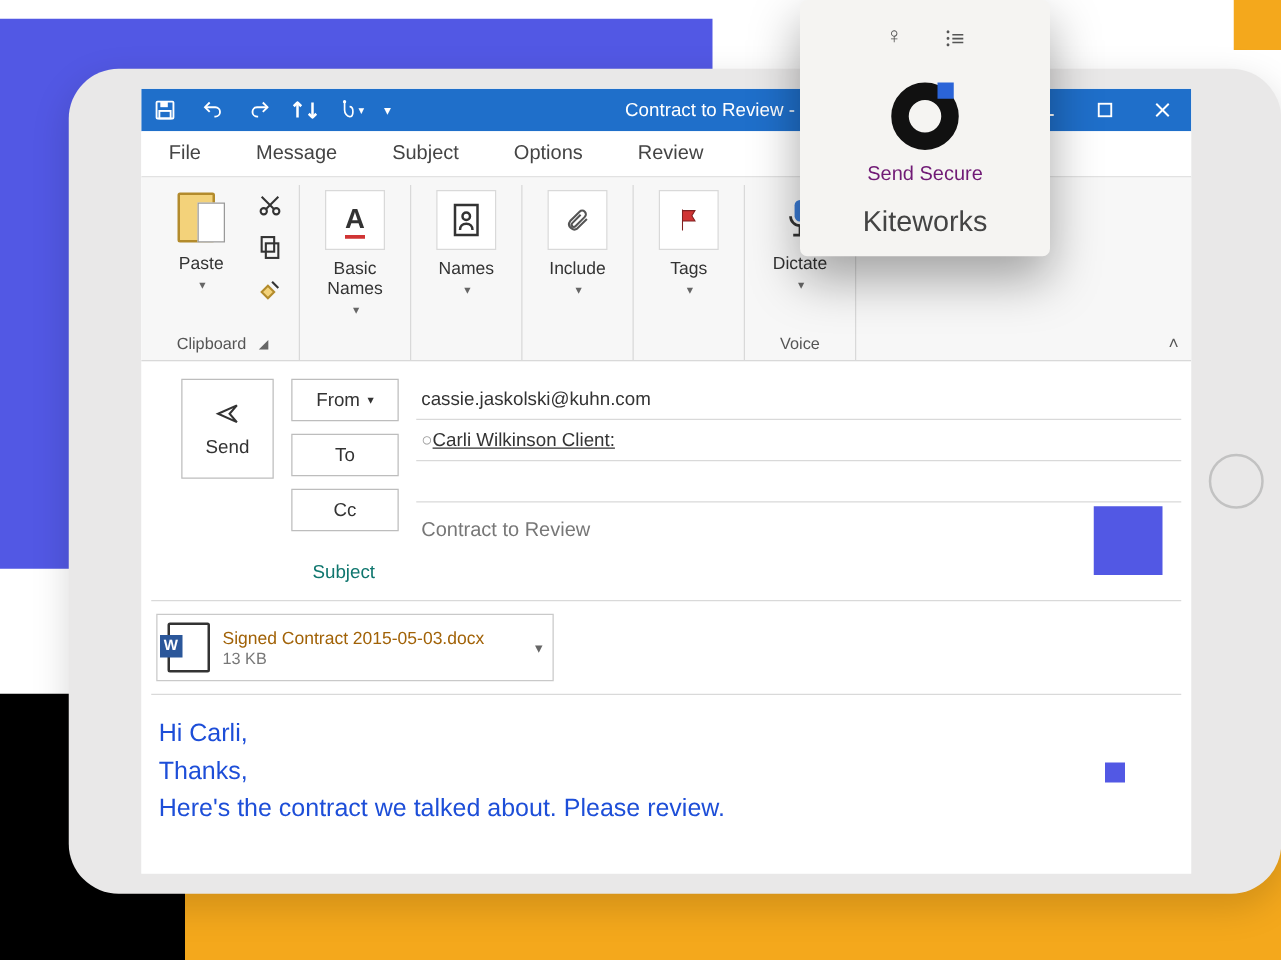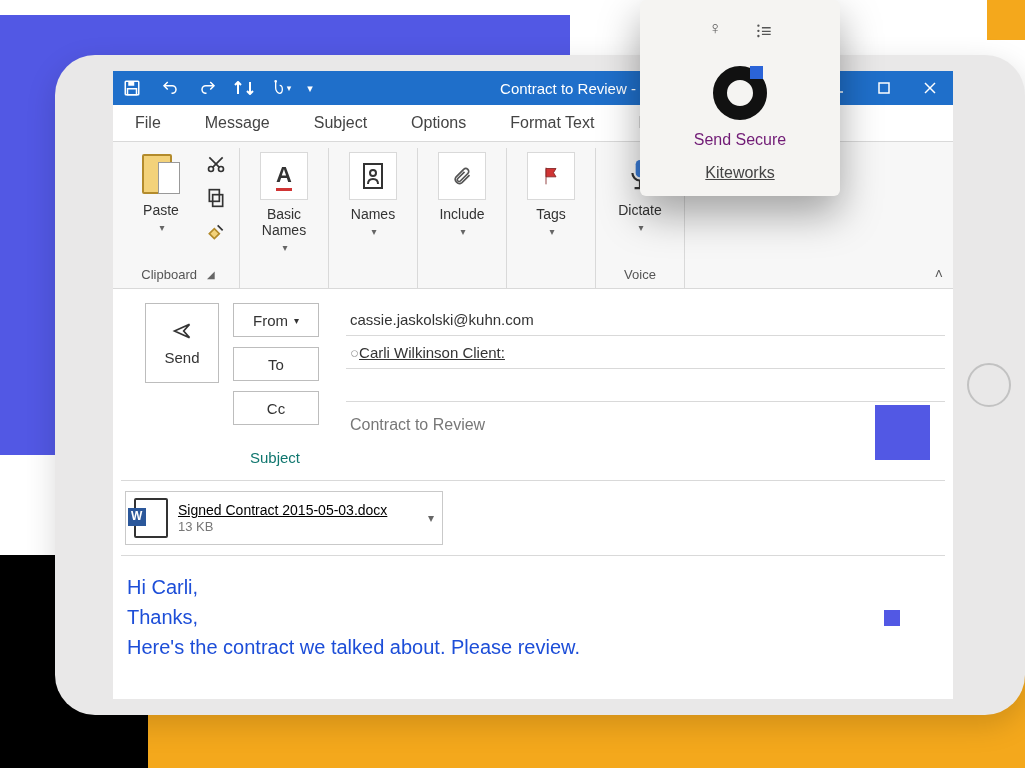--- a/index.html
+++ b/index.html
@@ -179,21 +179,21 @@
   .addr-btn {
     width: 84px; height: 32px;
     border: 1px solid #bdbdbd;
     background:#fff;
     display:flex; align-items:center; justify-content:center;
     font-size:15px; color:#333; cursor:pointer;
     gap:6px;
   }
   .subj-label { font-size:15px; color:#0f766e; text-align:center; width:84px; padding:14px 0;}
 
-  .fields-col { flex:1; display:flex; flex-direction:column;margin-left:13px; }
+  .fields-col { flex:1; display:flex; flex-direction:column; }
   .field-line {
     height: 32px;
     border-bottom: 1px solid #d9d9d9;
     display:flex; align-items:center;
     padding: 0 4px;
     font-size:15px; color:#333;
   }
   .field-line.blank { height:32px; }
   .recipient { text-decoration: underline; }
   .recipient::before { content:"○ "; color:#9c9c9c; text-decoration:none; display:inline-block;}
@@ -201,21 +201,21 @@
 
   .attachment-row { padding: 10px 4px; border-top:1px solid #d9d9d9; }
   .attachment {
     display:inline-flex; align-items:center;
     border:1px solid #c9c9c9;
     padding:6px 8px; gap:10px;
     font-size:14px; width: 300px;
     cursor:pointer;
   }
   .att-info { display:flex; flex-direction:column; line-height:1.2; flex:1;}
-  .att-info .name { color:#000000;text-decoration:underline; }
+  .att-info .name { color:#a16207; }
   .att-info .size { color:#777; font-size:13px; }
   .doc-icon { width:30px; height:36px; border:2px solid #333; border-radius:2px; position:relative; background:#fff;}
   .doc-icon::before { content:""; position:absolute; left:-8px; top:8px; width:18px; height:18px; background:#2b579a; color:#fff;}
   .doc-icon::after { content:"W"; position:absolute; left:-5px; top:9px; color:#fff; font-weight:bold; font-size:12px; font-family:Arial;}
 
   .body-area {
     padding: 16px 6px;
     font-size: 20px;
     color: #1d4ed8;
     line-height: 1.5;
@@ -231,21 +231,21 @@
     padding: 18px 0 14px;
     border-radius: 6px;
     box-shadow: 0 18px 40px rgba(0,0,0,0.35);
     z-index: 20;
     text-align:center;
   }
   .kite-logo { width:54px; height:54px; margin: 24px auto 10px; position:relative;}
   .kite-logo .donut { width:54px; height:54px; border:14px solid #111; border-radius:50%; box-sizing:border-box;}
   .kite-logo .sq { position:absolute; right:4px; top:0; width:13px; height:13px; background:#2b64d8;}
   .kite-title { font-size:16px; color:#701a75; line-height:1.2; margin-bottom: 15px;}
-  .kite-brand { font-size:16px; color:#444;text-decoration:underline; }
+  .kite-brand { font-size:23px; color:#444; }
   .kite-icons { display:flex; justify-content:center; gap:34px; color:#555; font-size:18px;}
 
   svg { display:block; }
 </style>
 </head>
 <body>
 
 <div class="bg-purple"></div>
 <div class="bg-black"></div>
 <div class="bg-orange-big"></div>
@@ -320,21 +320,20 @@
             </svg>
         </div>
       </div>
     </div>
 
     <div class="tabs">
       <div class="tab">File</div>
       <div class="tab">Message</div>
       <div class="tab">Subject</div>
       <div class="tab">Options</div>
-      <div class="tab">Format Text</div>
       <div class="tab">Review</div>
     </div>
 
     <div class="ribbon">
 
       <div class="group" style="padding-left:14px;">
         <div class="group-body">
           <div class="big-btn">
             <div style="width:38px;height:44px;position:relative;margin-bottom:6px;">
               <div style="position:absolute;left:0;top:2px;width:26px;height:36px;border:2px solid #b38b2c;border-radius:2px;background:#f3d27a;"></div>

